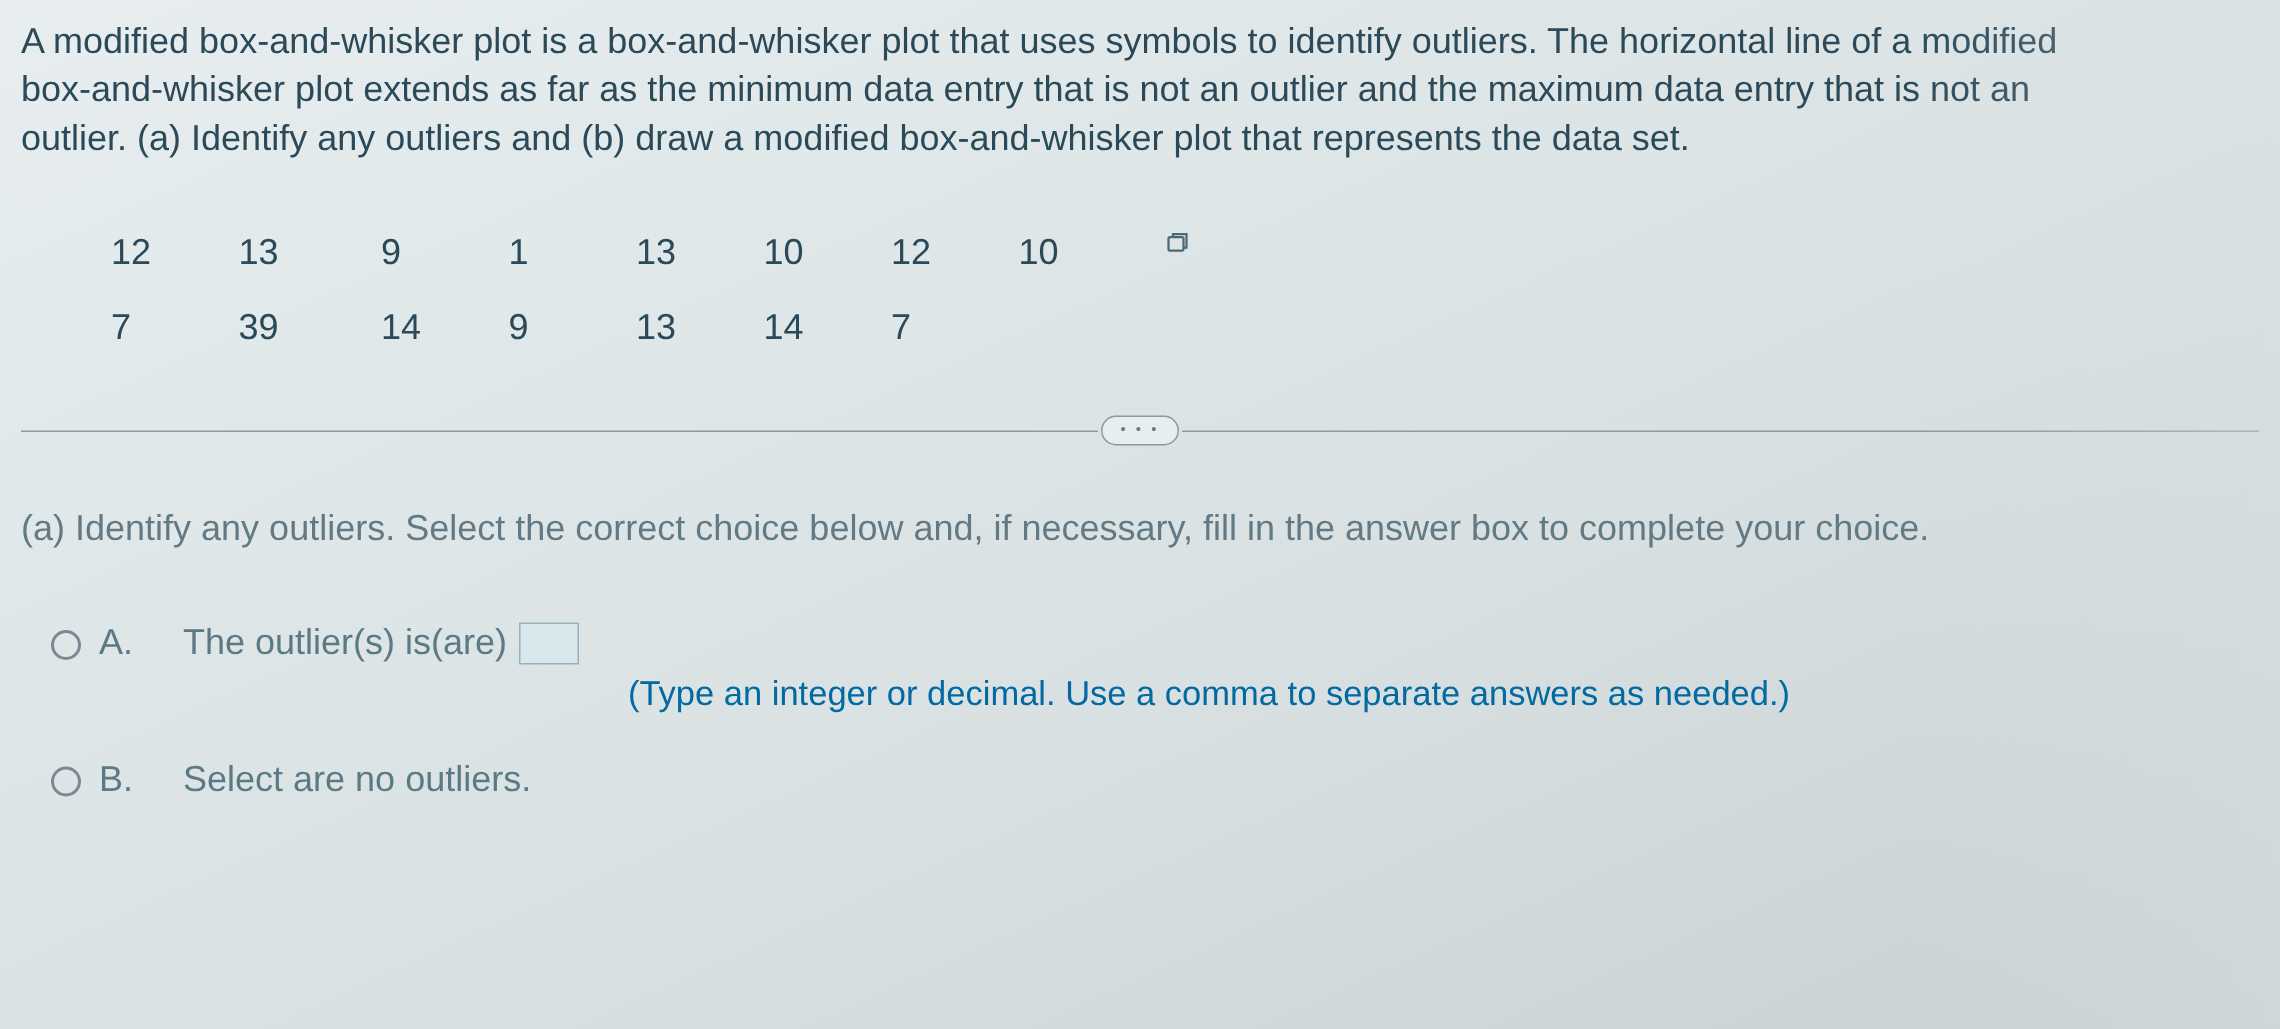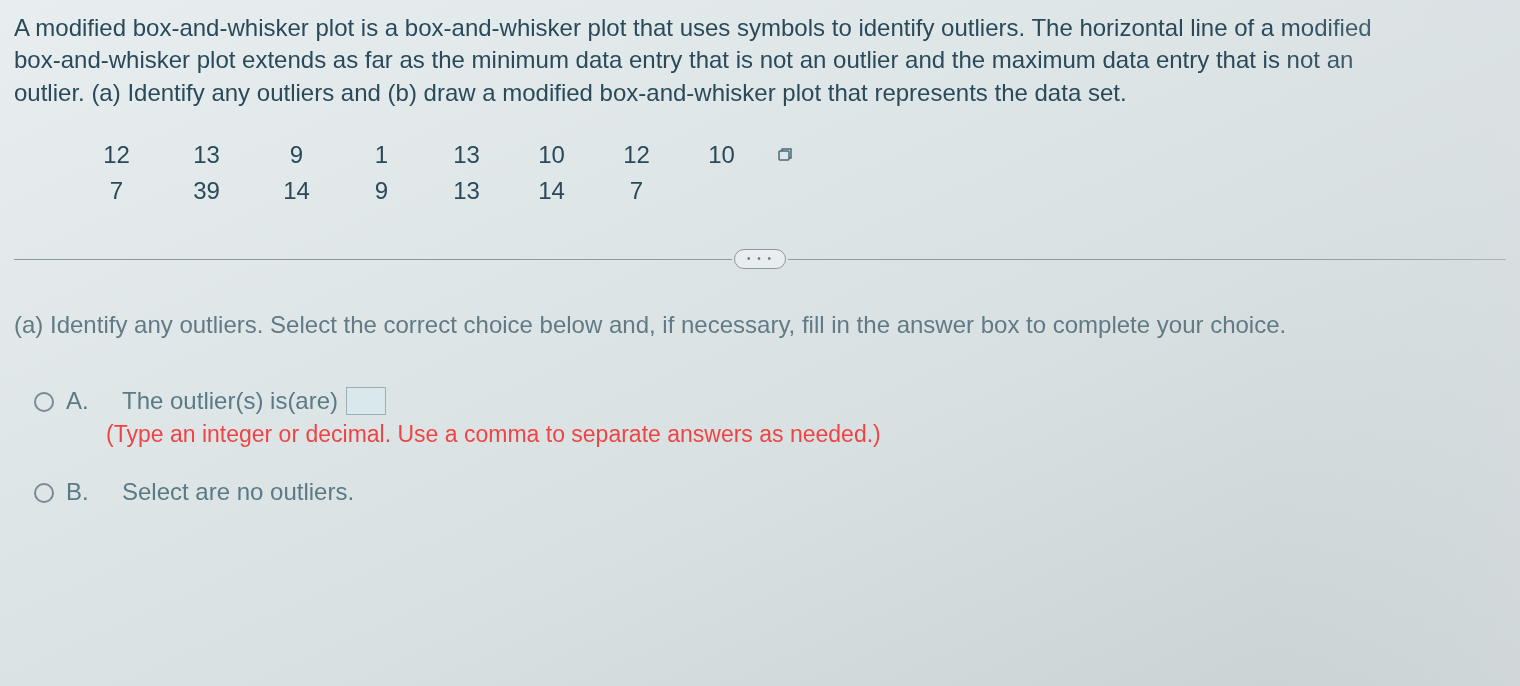--- a/index.html
+++ b/index.html
@@ -28,24 +28,24 @@
       margin-left: 60px;
       margin-bottom: 40px;
     }
     .data-row {
       display: flex;
       gap: 0;
       align-items: center;
     }
     .data-cell {
       width: 85px;
-      text-align: center;
       font-size: 24px;
       color: #2a4a5a;
       padding: 4px 0;
+      margin-top: 14px;
     }
     .data-cell.wide {
       width: 95px;
     }
     .copy-icon {
       margin-left: 10px;
       display: inline-flex;
       align-items: center;
       justify-content: center;
       width: 22px;
@@ -126,22 +126,23 @@
     }
     .answer-input {
       width: 40px;
       height: 28px;
       background: #d8e8ed;
       border: 1px solid #9ab0b8;
       margin-left: 8px;
     }
     .option-hint {
       font-size: 23px;
-      color: #ef4444;
+      color: #0369a1;
       margin-top: 6px;
+      text-align: center;
     }
     .light-fade {
       position: absolute;
       right: 0;
       top: 0;
       width: 250px;
       height: 100%;
       background: linear-gradient(to right, rgba(255,255,255,0) 0%, rgba(220,225,228,0.4) 100%);
       pointer-events: none;
     }

